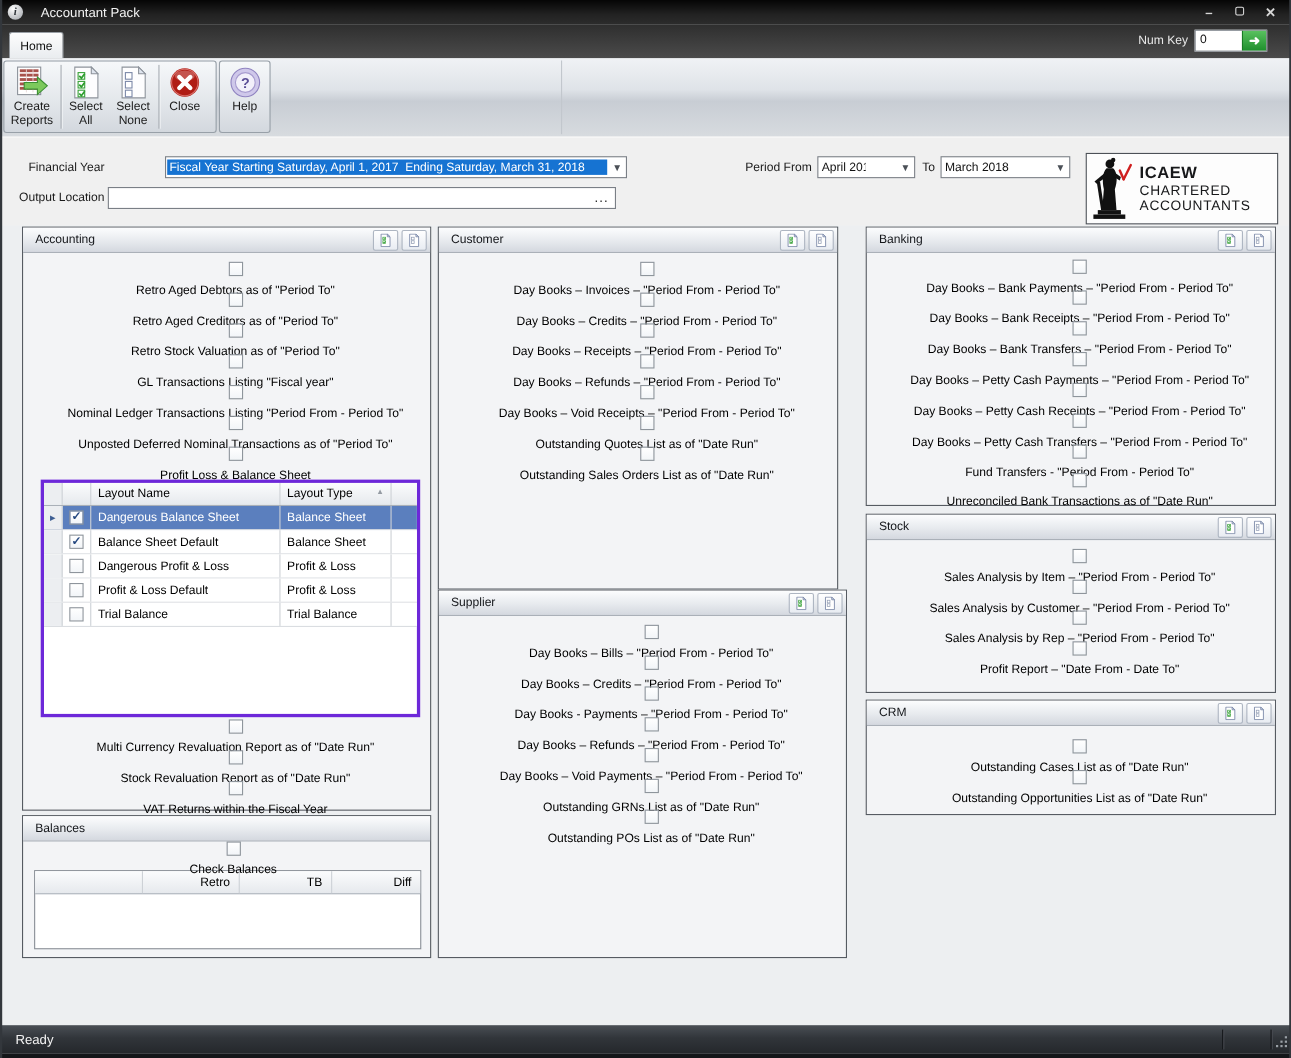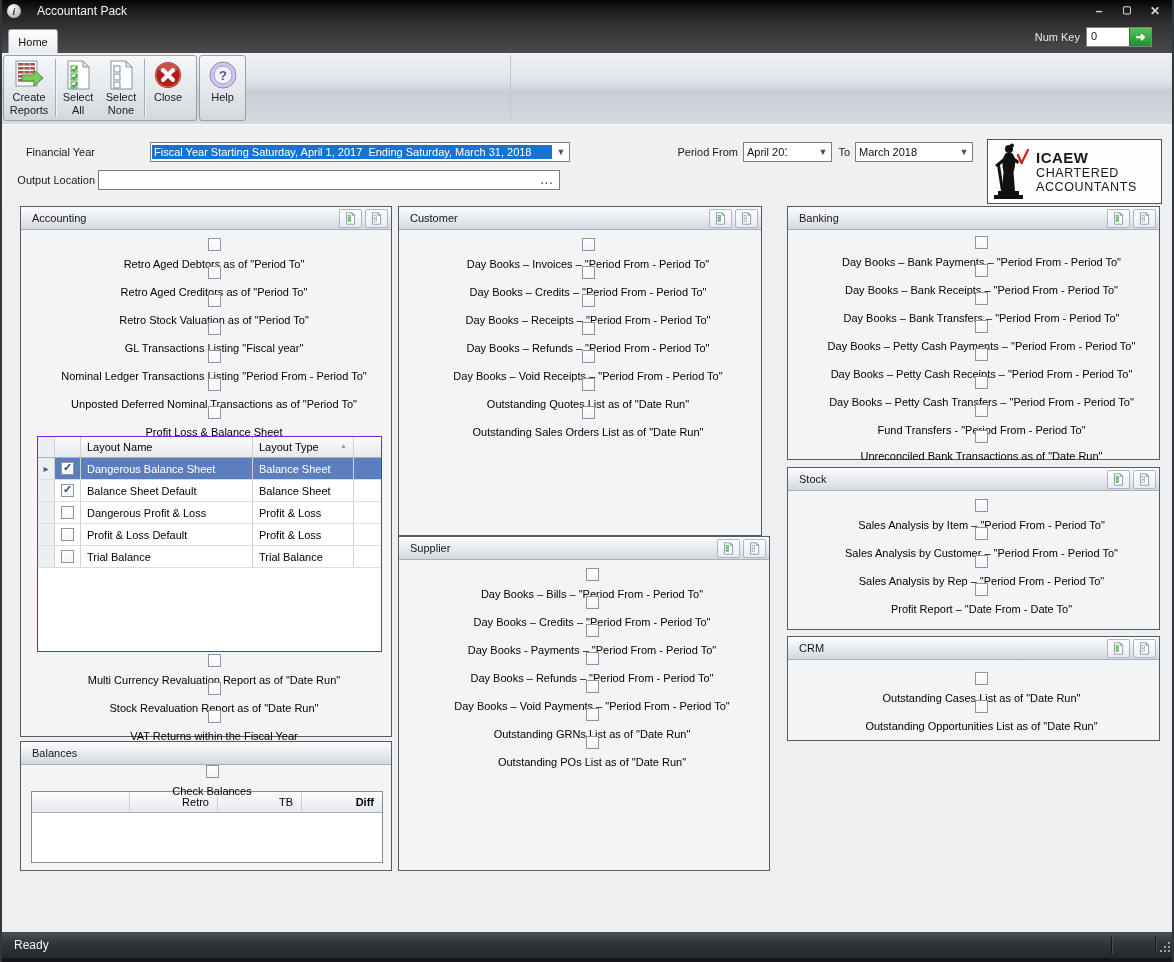--- a/index.html
+++ b/index.html
@@ -76,39 +76,39 @@
   .mini-btn svg{width:13px;height:13px;}
   .grp-body{padding-top:8px;}
   .chk-row{display:flex;align-items:center;height:28px;padding-left:16px;gap:7px;flex-direction:column;}
   .cb{width:13px;height:13px;background:linear-gradient(#fff,#f2f5f8);border:1px solid #8e959c;
     box-sizing:border-box;flex:none;position:relative;}
   .cb.checked::after{content:"✓";position:absolute;left:1px;top:-2px;font-size:11px;
     font-weight:bold;color:#24477f;}
   .chk-lbl{font-size:11px;color:#000;white-space:pre;}
   
   .tbl{margin:2px 0 2px 16px;width:345px;height:216px;background:#fff;
-    border:1px solid #6d28d9;box-sizing:border-box;overflow:hidden;}
+    border:3px solid #6d28d9;box-sizing:border-box;overflow:hidden;}
   .trow{display:flex;height:21px;align-items:stretch;font-size:11px;}
   .thead{height:20px;background:linear-gradient(#fbfcfd,#e6e9ed);border-bottom:1px solid #aab0b8;}
   .tc{display:flex;align-items:center;box-sizing:border-box;border-right:1px solid #cdd1d6;}
   .c-ind{width:17px;background:#eceef1;justify-content:center;color:#4a6fa5;font-size:10px;}
   .c-cb{width:26px;justify-content:center;}
   .c-name{width:172px;padding-left:6px;}
   .c-type{width:101px;padding-left:6px;position:relative;}
   .c-x{flex:1;border-right:none;}
   .drow{border-bottom:1px solid #dadde1;background:#fff;color:#000;}
   .drow.sel{background:#5b7fbe;color:#fff;}
   .drow.sel .c-ind{background:#eceef1;color:#3c5d92;}
   .sort-asc{position:absolute;right:6px;top:5px;font-size:7px;color:#959ba3;}
   
   .btbl{margin:0 0 0 10px;width:352px;height:72px;background:#fff;border:1px solid #878d94;box-sizing:border-box;}
   .btbl .thead{display:flex;font-size:11px;}
   .bc{display:flex;align-items:center;justify-content:flex-end;box-sizing:border-box;
     border-right:1px solid #cdd1d6;padding-right:8px;}
-  .bc0{width:98px;} .bc1{width:88px;} .bc2{width:84px;} .bc3{flex:1;border-right:none;font-weight:bold;}
+  .bc0{width:98px;} .bc1{width:88px;} .bc2{width:84px;} .bc3{flex:1;border-right:none;}
   
   .statusbar{position:absolute;left:0;top:932px;width:1174px;height:26px;
     background:linear-gradient(#4a4f55,#31353a 45%,#24272b);display:flex;align-items:center;}
   .status-text{color:#f2f2f2;font-size:12px;margin-left:14px;}
   .sb-sep{position:absolute;top:4px;bottom:4px;width:1px;background:#15171a;box-shadow:1px 0 0 #4a4e54;}
   .bottom-strip{position:absolute;left:0;top:958px;width:1174px;height:4px;background:#141619;}
   .grip{position:absolute;right:4px;bottom:6px;width:12px;height:12px;}
   .grip i{position:absolute;width:2px;height:2px;background:#9aa0a6;
     box-shadow:0 0 0 0 #9aa0a6;}
   .g1{right:0;bottom:0;} .g2{right:4px;bottom:0;} .g3{right:8px;bottom:0;}

